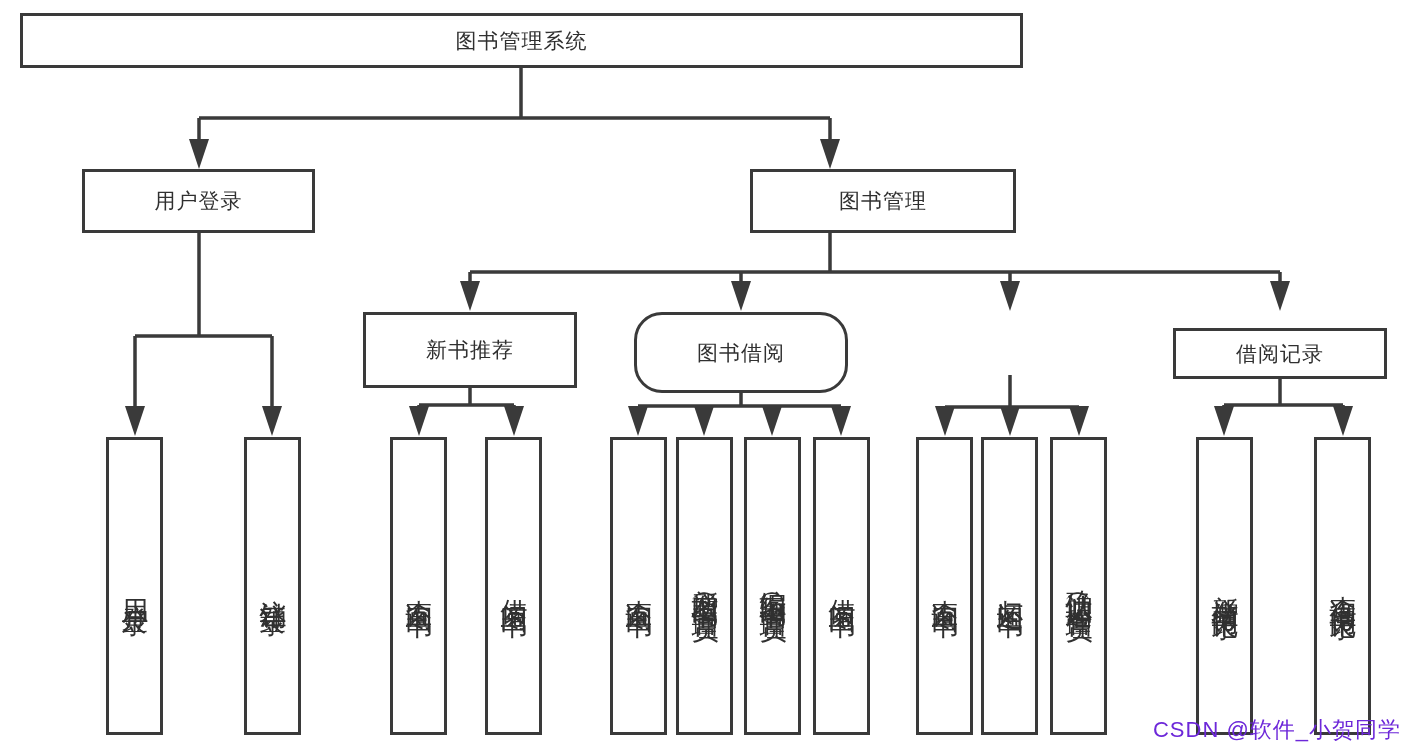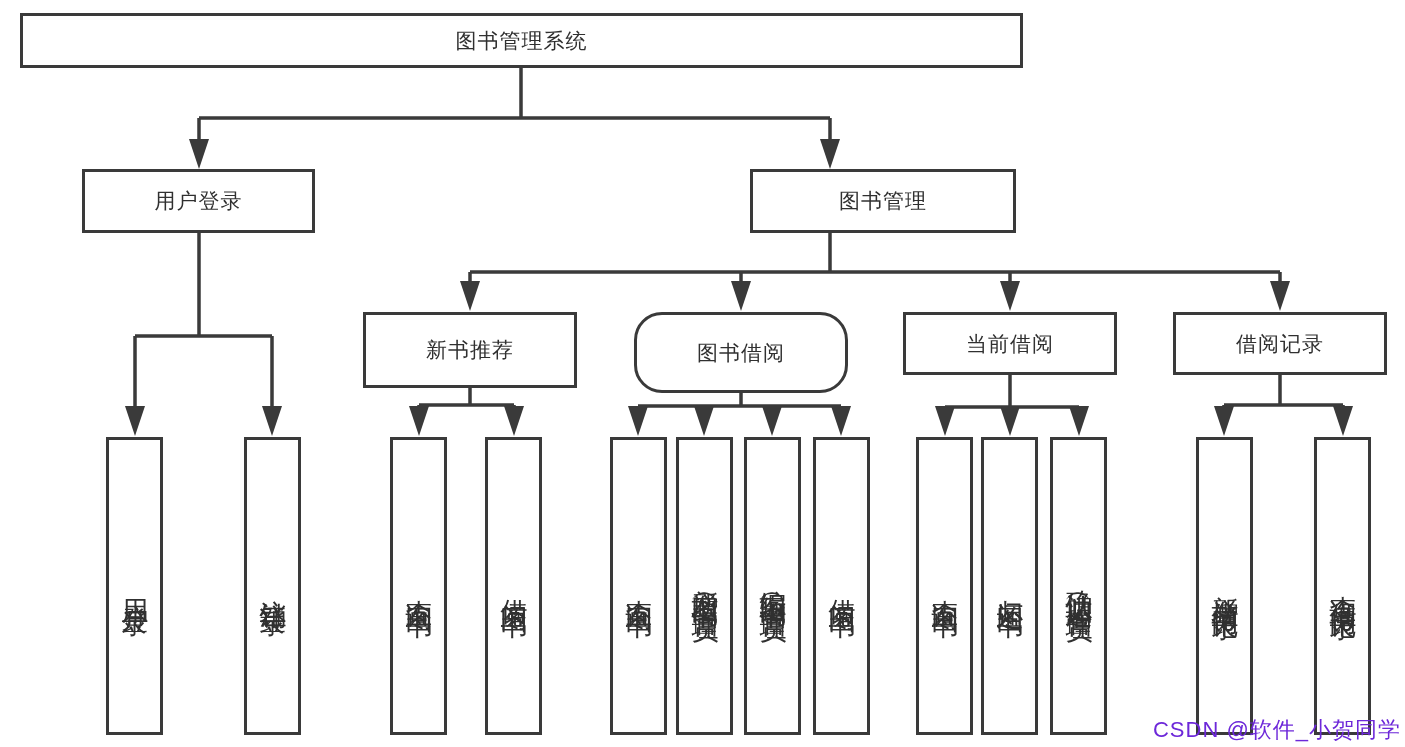--- a/index.html
+++ b/index.html
@@ -67,21 +67,21 @@
     letter-spacing: 1px;
     z-index: 3;
   }
   
   .n-root            { left: 20px;   top: 13px;  width: 1003px; height: 55px; }
   .n-user-login      { left: 82px;   top: 169px; width: 233px;  height: 64px; }
   .n-book-mgmt       { left: 712px;  top: 169px; width: 266px;  height: 64px; margin-left: 38px; }
   .n-new-book        { left: 363px;  top: 312px; width: 214px;  height: 76px; }
   .n-book-borrow     { left: 634px;  top: 312px; width: 214px;  height: 81px; border-radius: 28px; }
   .n-cur-borrow      { left: 903px;  top: 312px; width: 214px;  height: 63px; }
-  .n-borrow-rec      { left: 1173px; top: 312px; width: 214px;  height: 63px; }
+  .n-borrow-rec      { left: 1173px; top: 328px; width: 214px;  height: 51px; }
   
   .l-g1a { left: 106px; }
   .l-g1b { left: 244px; }
   .l-g2a { left: 390px; }
   .l-g2b { left: 485px; }
   .l-g3a { left: 610px; }
   .l-g3b { left: 676px; }
   .l-g3c { left: 744px; }
   .l-g3d { left: 813px; }
   .l-g4a { left: 916px; }
@@ -145,23 +145,20 @@
   <div class="box n-book-mgmt">
     <span>图书管理</span>
   </div>
 
   <div class="box n-new-book">
     <span>新书推荐</span>
   </div>
   <div class="box n-book-borrow">
     <span>图书借阅</span>
   </div>
-  <div class="box n-cur-borrow">
-    <span>当前借阅</span>
-  </div>
   <div class="box n-borrow-rec">
     <span>借阅记录</span>
   </div>
 
   <div class="vbox l-g1a">
     <span class="vtext">用户登录</span>
   </div>
   <div class="vbox l-g1b">
     <span class="vtext">注销登录</span>
   </div>

